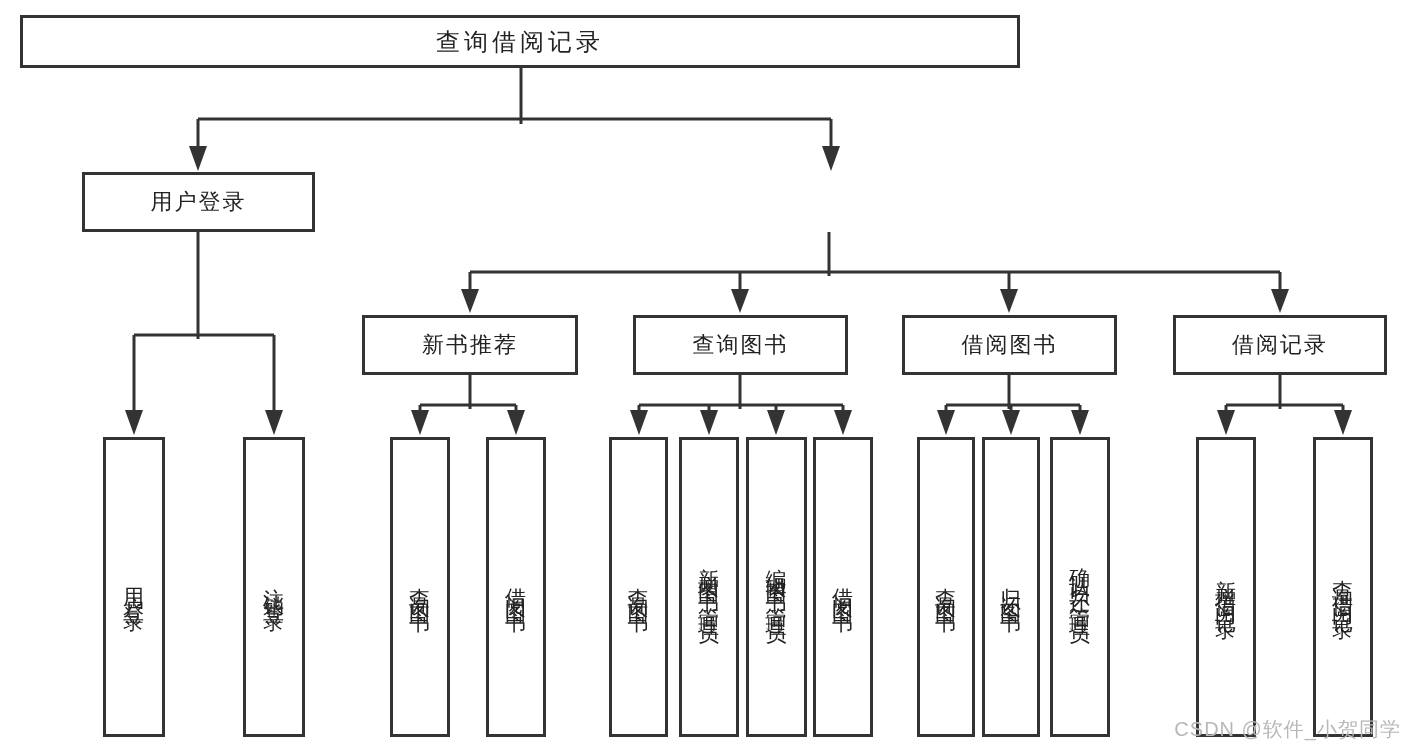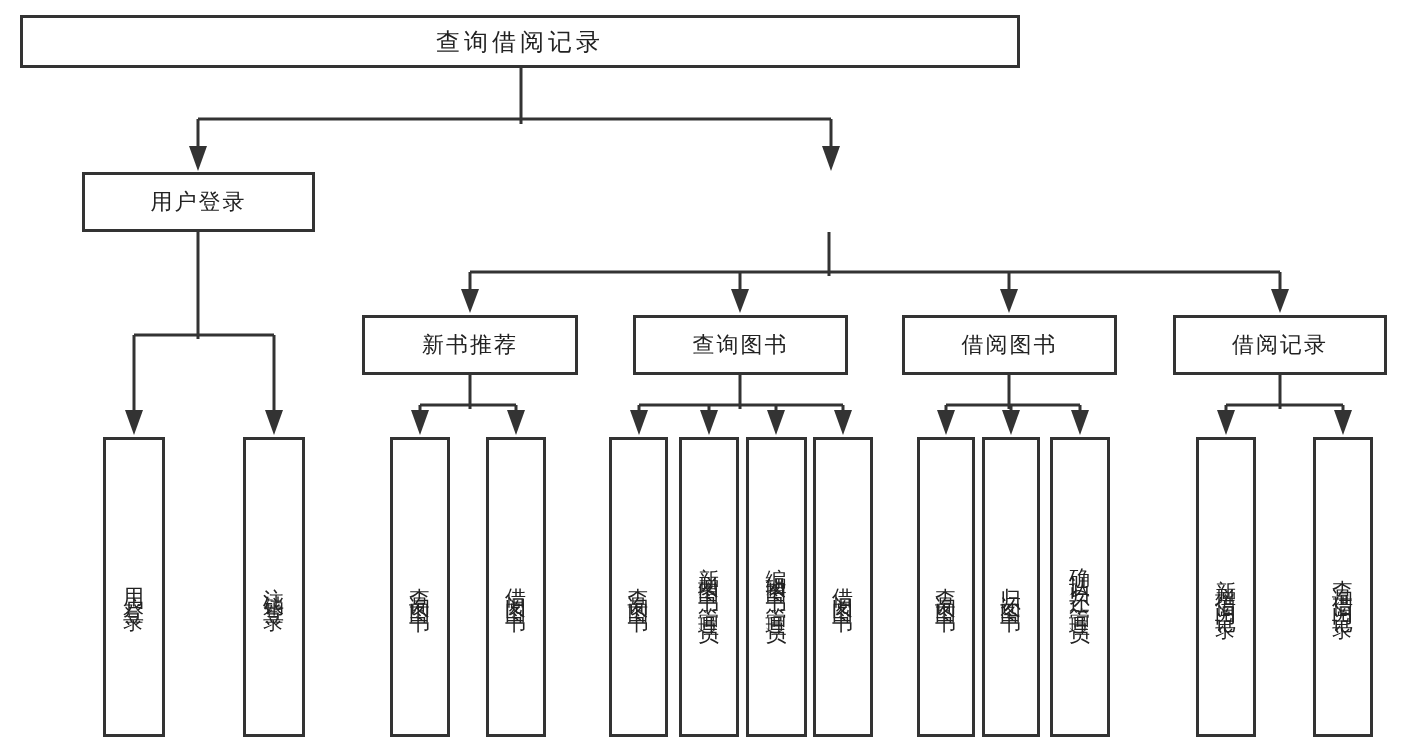--- a/index.html
+++ b/index.html
@@ -189,14 +189,15 @@
   <div class="node vnode" style="left:1050px; top:437px; width:60px; height:300px;">
     <span>确认归还（管理员）</span>
   </div>
   <div class="node vnode" style="left:1196px; top:437px; width:60px; height:300px;">
     <span>新增借阅记录</span>
   </div>
   <div class="node vnode" style="left:1313px; top:437px; width:60px; height:300px;">
     <span>查询借阅记录</span>
   </div>
 
+  <div id="watermark">CSDN @软件_小贺同学</div>
 
 </div>
 
 </body></html>

